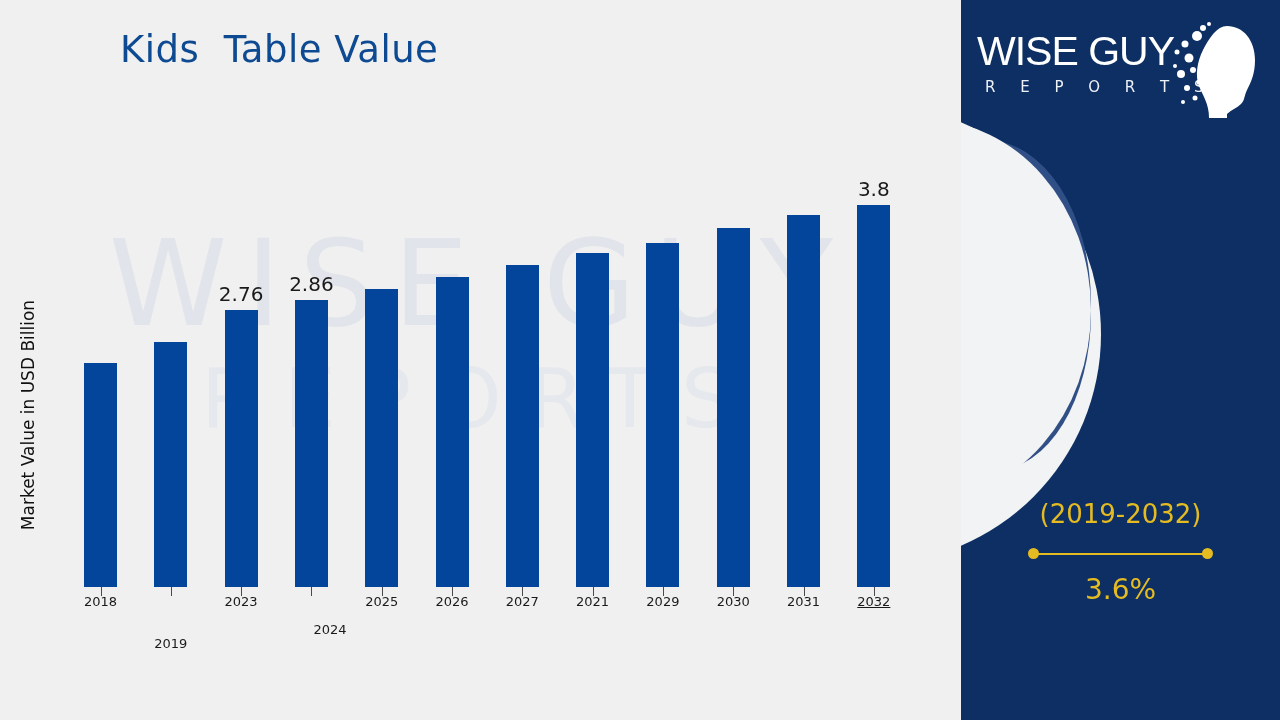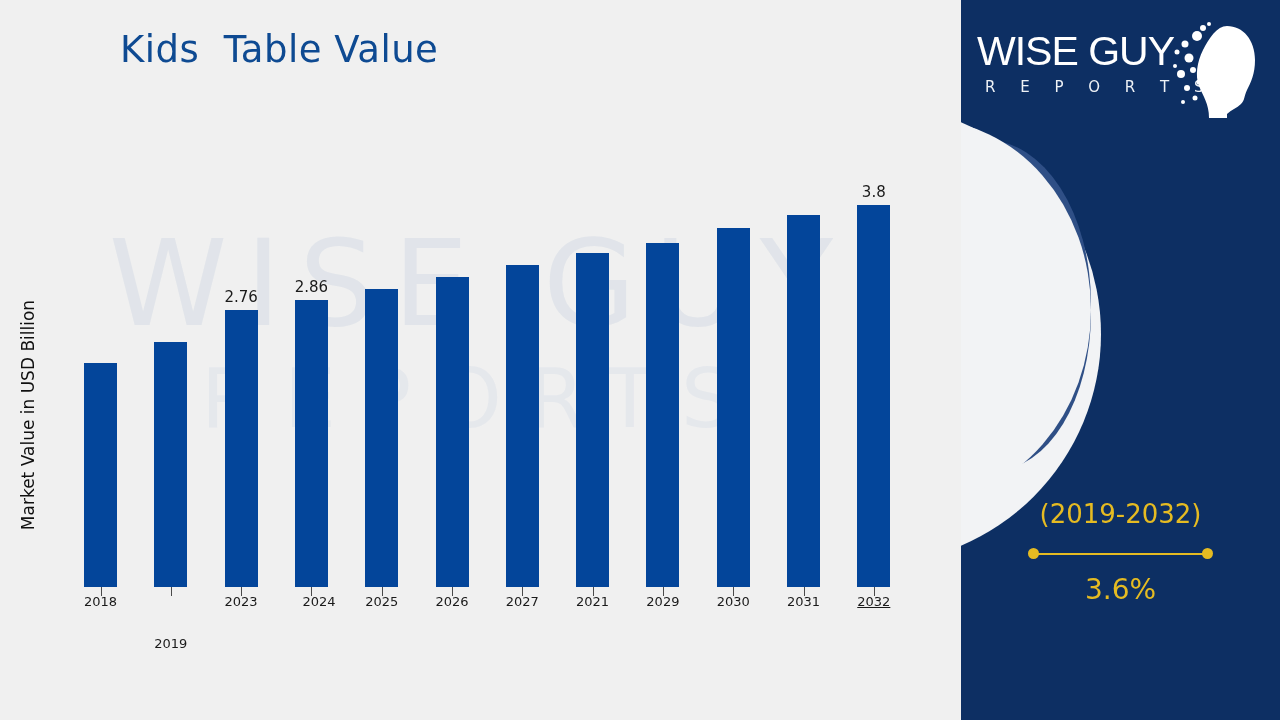--- a/index.html
+++ b/index.html
@@ -41,21 +41,21 @@
     transform:rotate(-90deg);transform-origin:center center;
     text-align:center;font-size:17px;color:#101010;white-space:nowrap;
   }
 
   .plot{position:absolute;left:78px;top:150px;width:830px;height:437px;}
 
   .bar-group{position:absolute;bottom:0;width:33px;}
   .bar{position:absolute;bottom:0;left:0;width:33px;background:#03459a;}
   .bar-label{
     position:absolute;left:50%;transform:translateX(-50%);
-    font-size:15px;color:#1a1a1a;white-space:nowrap;
+    font-size:20px;color:#1a1a1a;white-space:nowrap;
   }
   .tick{position:absolute;top:587px;width:1px;height:9px;background:#4a4a4a;}
   .xtick-label{
     position:absolute;top:594px;font-size:13px;color:#1a1a1a;
     transform:translateX(-50%);white-space:nowrap;
   }
 
   
   .right-panel{
     position:absolute;left:961px;top:0;width:319px;height:720px;
@@ -157,21 +157,21 @@
         </div>
       </div>
 
   <div class="tick" style="left: 100.5px;"></div>
       <div class="xtick-label" style="left: 100.5px;">2018</div>
       <div class="tick" style="left: 170.8px;"></div>
       <div class="xtick-label" style="left: 170.8px; margin-top: 42px;">2019</div>
       <div class="tick" style="left: 241.1px;"></div>
       <div class="xtick-label" style="left: 241.1px;">2023</div>
       <div class="tick" style="left: 311.4px;"></div>
-      <div class="xtick-label" style="left: 319px;">2024</div>
+      <div class="xtick-label" style="left: 330px; margin-top: 28px;">2024</div>
       <div class="tick" style="left: 381.7px;"></div>
       <div class="xtick-label" style="left: 381.7px;">2025</div>
       <div class="tick" style="left: 452px;"></div>
       <div class="xtick-label" style="left: 452px;">2026</div>
       <div class="tick" style="left: 522.3px;"></div>
       <div class="xtick-label" style="left: 522.3px;">2027</div>
       <div class="tick" style="left: 592.6px;"></div>
       <div class="xtick-label" style="left: 592.6px;">2021</div>
       <div class="tick" style="left: 662.9px;"></div>
       <div class="xtick-label" style="left: 662.9px;">2029</div>

